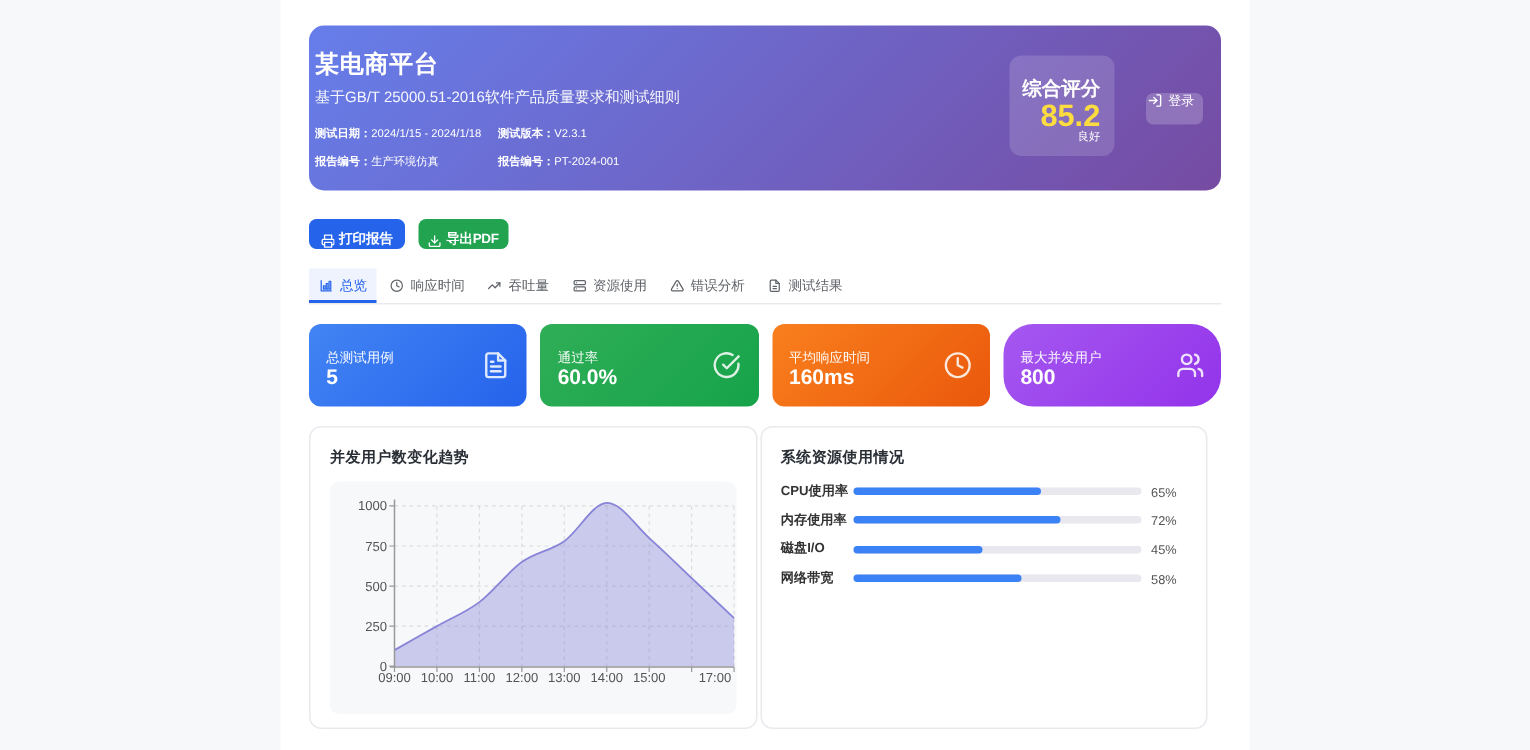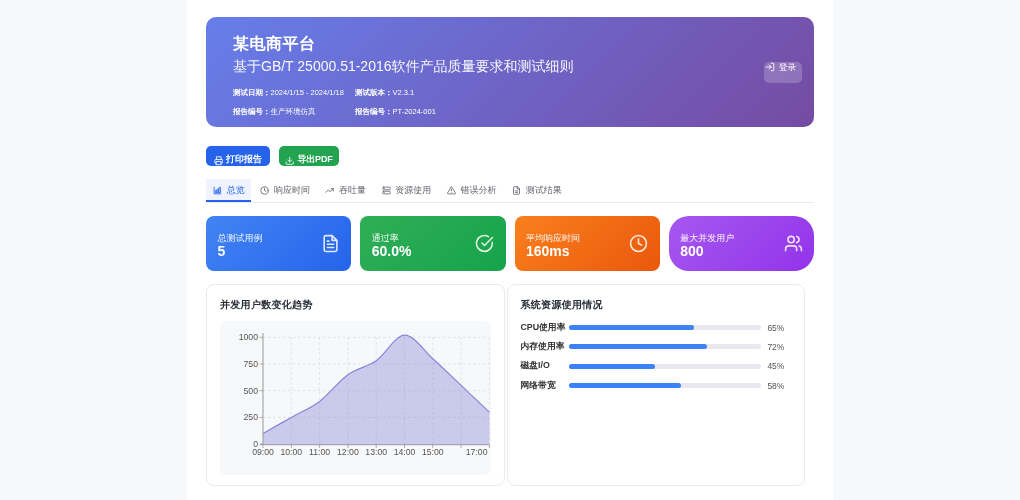--- a/index.html
+++ b/index.html
@@ -1,23 +1,23 @@
 <!DOCTYPE html>
 <html lang="zh"><head>
 <meta charset="utf-8">
 <style>
 * { margin:0; padding:0; box-sizing:border-box; }
 html,body { width:1020px; height:500px; overflow:hidden; }
 body { background:#f7f8fa; font-family:"Liberation Sans",sans-serif; }
 .container { width:646px; height:500px; margin:0 auto; background:#fff; padding:17px 19px 0; }
 
 .hcard { position:relative; height:110px; border-radius:10px; color:#fff;
-  background:linear-gradient(135deg,#667eea 0%,#764ba2 100%); padding:13px 27px; }
+  background:linear-gradient(135deg,#667eea 0%,#764ba2 100%); padding:13px 4px; }
 .hcard h1 { font-size:16px; font-weight:bold; line-height:1.25; letter-spacing:0.5px; margin-top:4px; }
-.hsub { font-size:14px; margin-top:4px; opacity:.95; }
+.hsub { font-size:10px; margin-top:4px; opacity:.95; }
 .hrow { font-size:7.5px; margin-top:12px; display:flex; white-space:nowrap; }
 .hrow + .hrow { margin-top:8.5px; }
 .hrow .c1 { width:122px; }
 .hrow b { font-weight:bold; }
 .scorebox { position:absolute; right:71.5px; top:20px; width:70px; height:67px;
   background:rgba(255,255,255,0.15); border-radius:8px; text-align:right; padding:13.5px 9px 0; }
 .scorebox .t { font-size:13px; font-weight:bold; line-height:15px; }
 .scorebox .n { font-size:20.5px; font-weight:bold; color:#fcdc3e; line-height:20.5px; margin-top:2.5px;}
 .scorebox .g { font-size:7.5px; line-height:7.5px; margin-top:-1.5px; }
 .loginbtn { position:absolute; right:12px; top:45px; width:38px; height:20.5px;
@@ -67,20 +67,25 @@
     <h1>某电商平台</h1>
     <div class="hsub">基于GB/T 25000.51-2016软件产品质量要求和测试细则</div>
     <div class="hrow">
         <span class="c1"><b>测试日期：</b>2024/1/15 - 2024/1/18</span>
         <span><b>测试版本：</b>V2.3.1</span>
       </div>
     <div class="hrow">
         <span class="c1"><b>报告编号：</b>生产环境仿真</span>
         <span><b>报告编号：</b>PT-2024-001</span>
       </div>
+    <div class="scorebox">
+      <div class="t">综合评分</div>
+      <div class="n">85.2</div>
+      <div class="g">良好</div>
+    </div>
     <div class="loginbtn">
       <svg class="icon" width="10" height="10" viewBox="0 0 24 24" fill="none" stroke="#fff" stroke-width="2.2" stroke-linecap="round" stroke-linejoin="round">
           <path d="M15 3h4a2 2 0 0 1 2 2v14a2 2 0 0 1-2 2h-4"></path>
           <polyline points="10 17 15 12 10 7"></polyline>
           <line x1="15" y1="12" x2="3" y2="12"></line>
         </svg>
       <span>登录</span>
     </div>
   </div>
 

